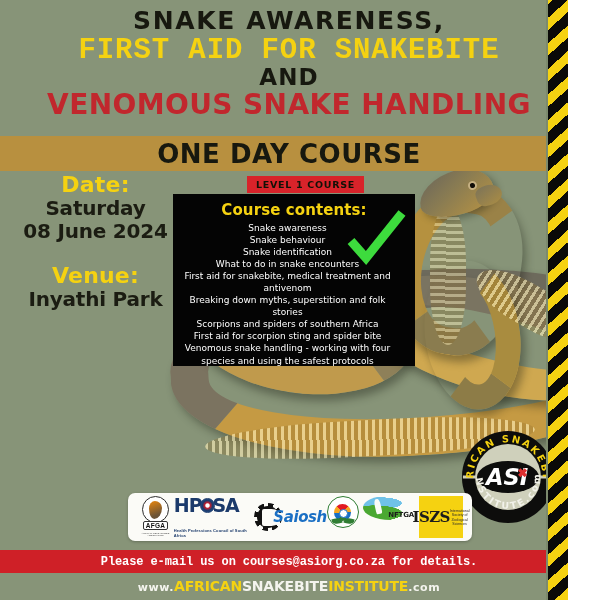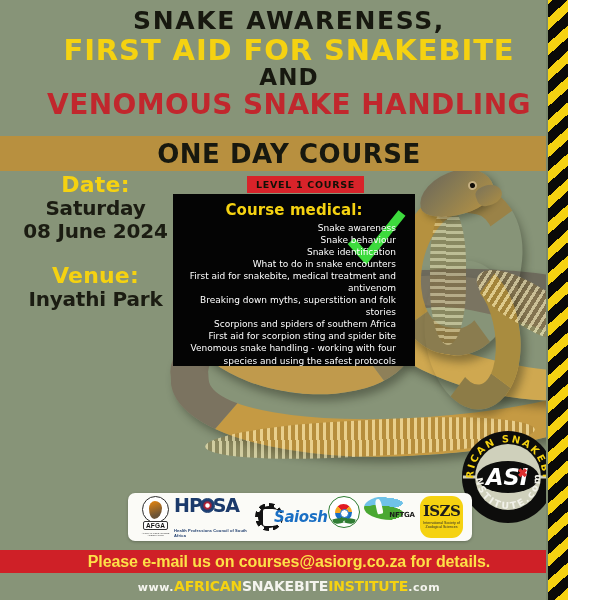--- a/index.html
+++ b/index.html
@@ -42,21 +42,21 @@
     z-index: 5;
   }
   .tline {
     font-weight: bold;
     letter-spacing: 0.8px;
     line-height: 1.02;
     text-transform: uppercase;
     font-family: "DejaVu Sans", sans-serif;
   }
   #title-line-1 { font-size: 25px; color: #17180f; letter-spacing: 1.6px; }
-  #title-line-2 { font-size: 29px; color: #f5d211; letter-spacing: 0.9px; margin-top: 2px;}
+  #title-line-2 { font-size: 29px; color: #f5d211; letter-spacing: 0.9px; margin-top: 2px; font-family: Liberation Mono, monospace;}
   #title-line-3 { font-size: 23px; color: #17180f; letter-spacing: 1.2px; margin-top: 1px;}
   #title-line-4 { font-size: 28px; color: #c1272d; letter-spacing: 0.4px; margin-top: 1px;}
 
   
   #gold-banner {
     position: absolute;
     top: 136px; left: 0; width: 578px; height: 35px;
     background: #b8903f;
     z-index: 5;
     display: flex; align-items: center; justify-content: center;
@@ -231,21 +231,21 @@
     text-align: center;
     color: #f5d211;
     font-weight: bold;
     font-size: 15px;
     font-family: "DejaVu Sans", sans-serif;
     letter-spacing: 0.1px;
   }
   #contents-list {
     list-style: none;
     margin: 3px 17px 0 4px;
-    text-align: right;
+    text-align: center;
     color: #ffffff;
     font-size: 9px;
     line-height: 1.34;
     font-family: "DejaVu Sans", sans-serif;
     position: relative;
     z-index: 2;
   }
   #contents-list li { padding: 0 2px; }
   #tick-mark {
     position: absolute;
@@ -399,43 +399,43 @@
   #logo-nftga .nf-word {
     position:absolute; right: 1px; bottom: 1px;
     font-size: 7px; font-weight: bold; color: #1b1b1b;
     font-family:"DejaVu Sans", sans-serif; letter-spacing:-0.2px;
   }
 
   
   #logo-iszs {
     width: 44px; height: 42px;
     background: #f5d211;
-    display:flex; flex-direction:column; align-items:center; justify-content:center;border-radius:11px;
+    display:flex; flex-direction:row; align-items:center; justify-content:center;
   }
   #logo-iszs .iszs-word {
     font-family: "DejaVu Serif", serif;
     font-weight: bold; font-size: 15px; color: #1c1c1c;
     letter-spacing: -0.6px; line-height: 1;
   }
   #logo-iszs .iszs-sub {
     font-size: 3.6px; color: #2b2b2b; text-align: center;
     line-height: 1.25; margin-top: 1.5px;
   }
 
   
   #email-bar {
     position: absolute;
     left: 0; top: 550px; width: 578px; height: 23px;
     background: #cf2027;
     z-index: 5;
     display: flex; align-items: center; justify-content: center;
   }
   #email-text {
-    font-family: Liberation Sans, sans-serif;
-    font-weight: bold; font-size: 16px; color: #fde047;
+    font-family: Liberation Mono, monospace;
+    font-weight: bold; font-size: 12px; color: #ffffff;
     letter-spacing: -0.1px;
   }
 
   
   #website-line {
     position: absolute;
     left: 0; top: 578px; width: 578px;
     text-align: center;
     z-index: 5;
     font-family: "DejaVu Sans", sans-serif;
@@ -489,21 +489,21 @@
     <div id="venue-group">
       <div class="info-label">Venue:</div>
       <div class="info-value">Inyathi Park</div>
     </div>
   </div>
 
   <div id="contents-box">
     <svg id="tick-mark" viewBox="0 0 62 62">
       <path d="M6 33 L21 50 L57 5" fill="none" stroke="#3ddb3d" stroke-width="9" stroke-linecap="butt"></path>
     </svg>
-    <div id="contents-heading">Course medical:</div>
+    <div id="contents-heading">Course contents:</div>
     <ul id="contents-list">
         <li>Snake awareness</li>
         <li>Snake behaviour</li>
         <li>Snake identification</li>
         <li>What to do in snake encounters</li>
         <li>First aid for snakebite, medical treatment and antivenom</li>
         <li>Breaking down myths, superstition and folk stories</li>
         <li>Scorpions and spiders of southern Africa</li>
         <li>First aid for scorpion sting and spider bite</li>
         <li>Venomous snake handling -  working with four species and using the safest protocols</li>

